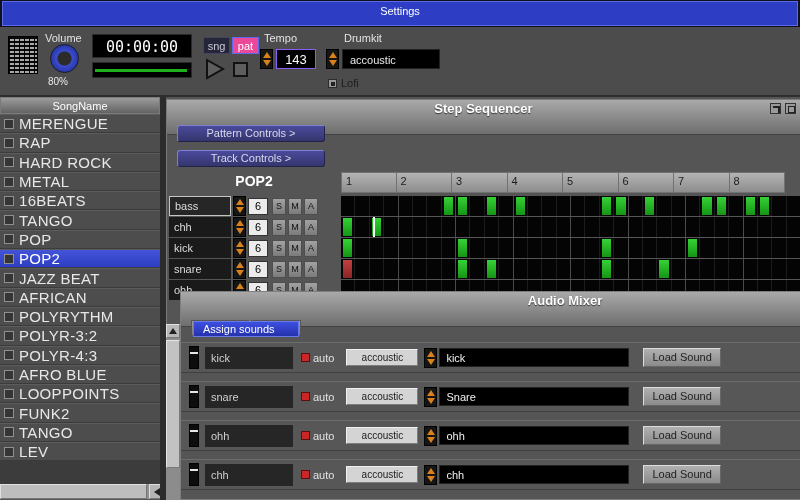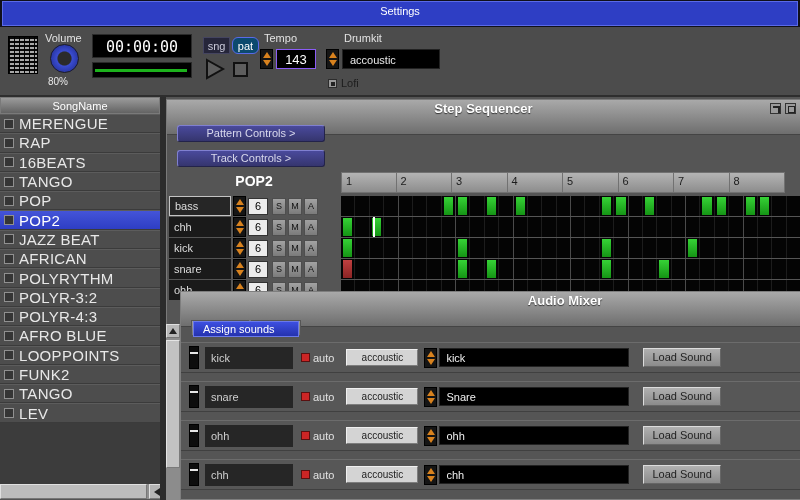--- a/index.html
+++ b/index.html
@@ -32,21 +32,21 @@
   .vol-pct { position:absolute; left:48px; top:49px; font-size:10px; color:#e8e8e8; }
   .time { position:absolute; left:92px; top:7px; width:100px; height:24px; background:#000;
     color:#fff; font-family:"DejaVu Sans Mono", monospace; font-size:15px;
     text-align:center; line-height:24px; box-shadow: inset 1px 1px 2px #000; border:1px solid #2a2a2a; }
   .progress { position:absolute; left:92px; top:35px; width:100px; height:16px;
     background:#000; border:1px solid #2a2a2a; }
   .progress-line { position:absolute; left:2px; top:6px; width:92px; height:3px; background:#1db21d; }
   .mode-btn { position:absolute; top:10px; width:27px; height:17px; font-size:11px;
     text-align:center; line-height:16px; color:#c9c9d9; background:#26263a; border:1px solid #44445f; }
   .mode-btn.sng { left:203px; }
-  .mode-btn.pat { left:232px; background:#0c4a6e; border-color:#5a6ae8; color:#fff;border-radius:6px; }
+  .mode-btn.pat { left:232px; background:#ec4899; border-color:#5a6ae8; color:#fff; }
   .tp-svg { position:absolute; }
   .tempo-label { position:absolute; left:264px; top:5px; font-size:11px; color:#e2e2e2; }
   .spinner { width:13px; height:20px; background:#151515; border:1px solid #000;
     display:flex; flex-direction:column; align-items:center; justify-content:center; gap:2px; flex:0 0 auto; }
   .arr-up { width:0; height:0; border-left:4px solid transparent; border-right:4px solid transparent;
     border-bottom:6px solid #d8821e; }
   .arr-dn { width:0; height:0; border-left:4px solid transparent; border-right:4px solid transparent;
     border-top:6px solid #d8821e; }
   .tb-spin1 { position:absolute; left:260px; top:22px; }
   .tempo-value { position:absolute; left:276px; top:22px; width:40px; height:20px;
@@ -210,20 +210,28 @@
 <div class="sidebar">
   <div class="sb-head">SongName</div>
   <div class="sb-list">
       <div class="sb-item">
         <span class="sb-icon"></span>
         <span class="sb-label">MERENGUE</span>
       </div>
       <div class="sb-item">
         <span class="sb-icon"></span>
         <span class="sb-label">RAP</span>
+      </div>
+      <div class="sb-item">
+        <span class="sb-icon"></span>
+        <span class="sb-label">HARD ROCK</span>
+      </div>
+      <div class="sb-item">
+        <span class="sb-icon"></span>
+        <span class="sb-label">METAL</span>
       </div>
       <div class="sb-item">
         <span class="sb-icon"></span>
         <span class="sb-label">16BEATS</span>
       </div>
       <div class="sb-item">
         <span class="sb-icon"></span>
         <span class="sb-label">TANGO</span>
       </div>
       <div class="sb-item">

